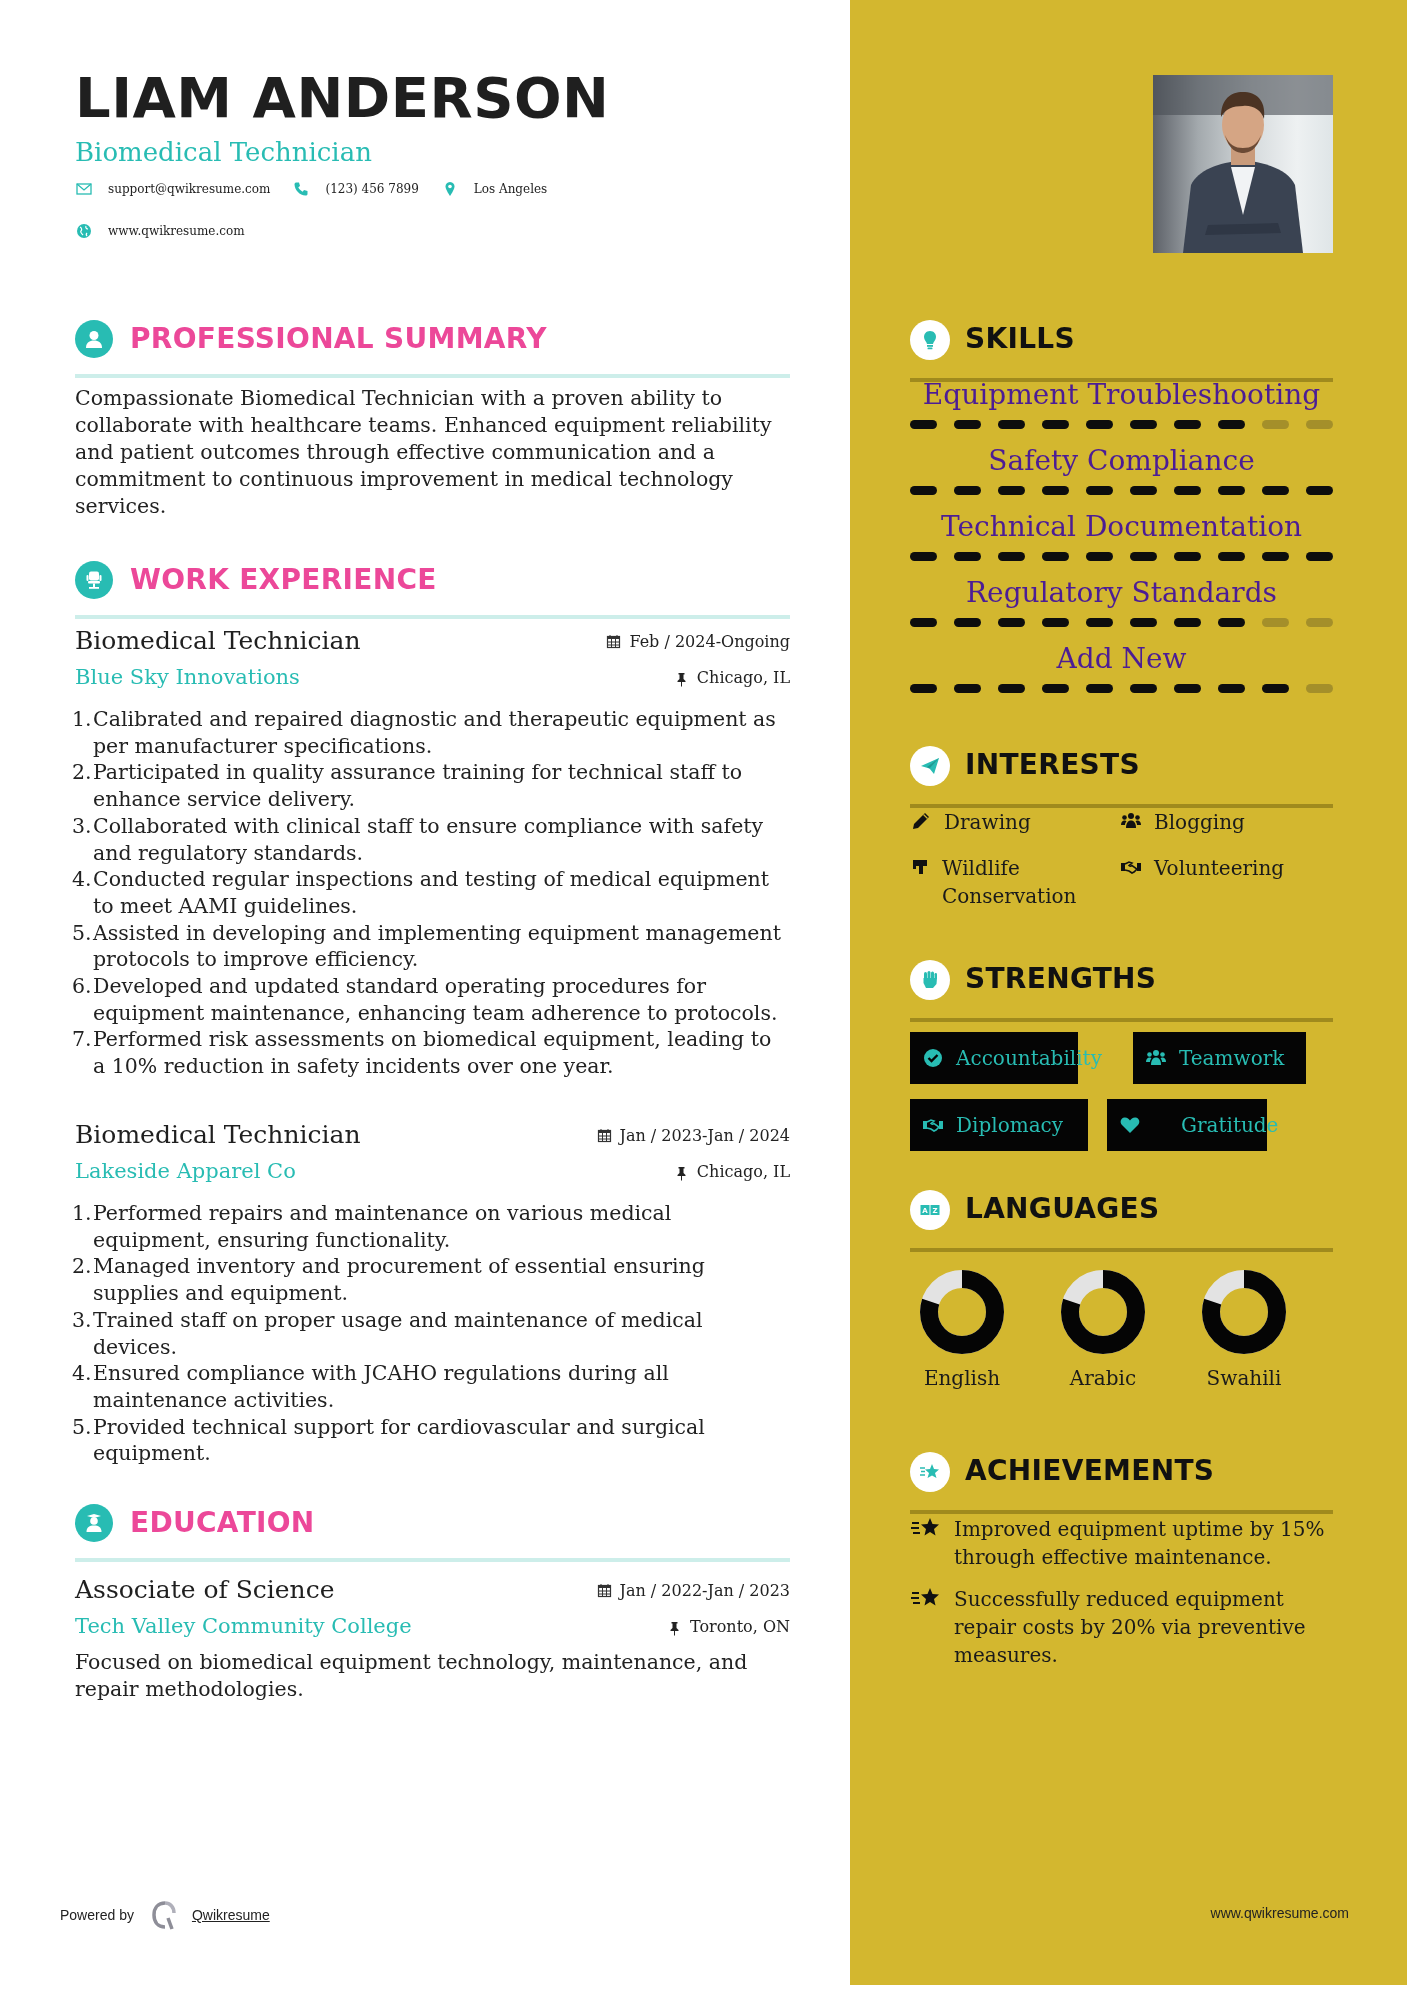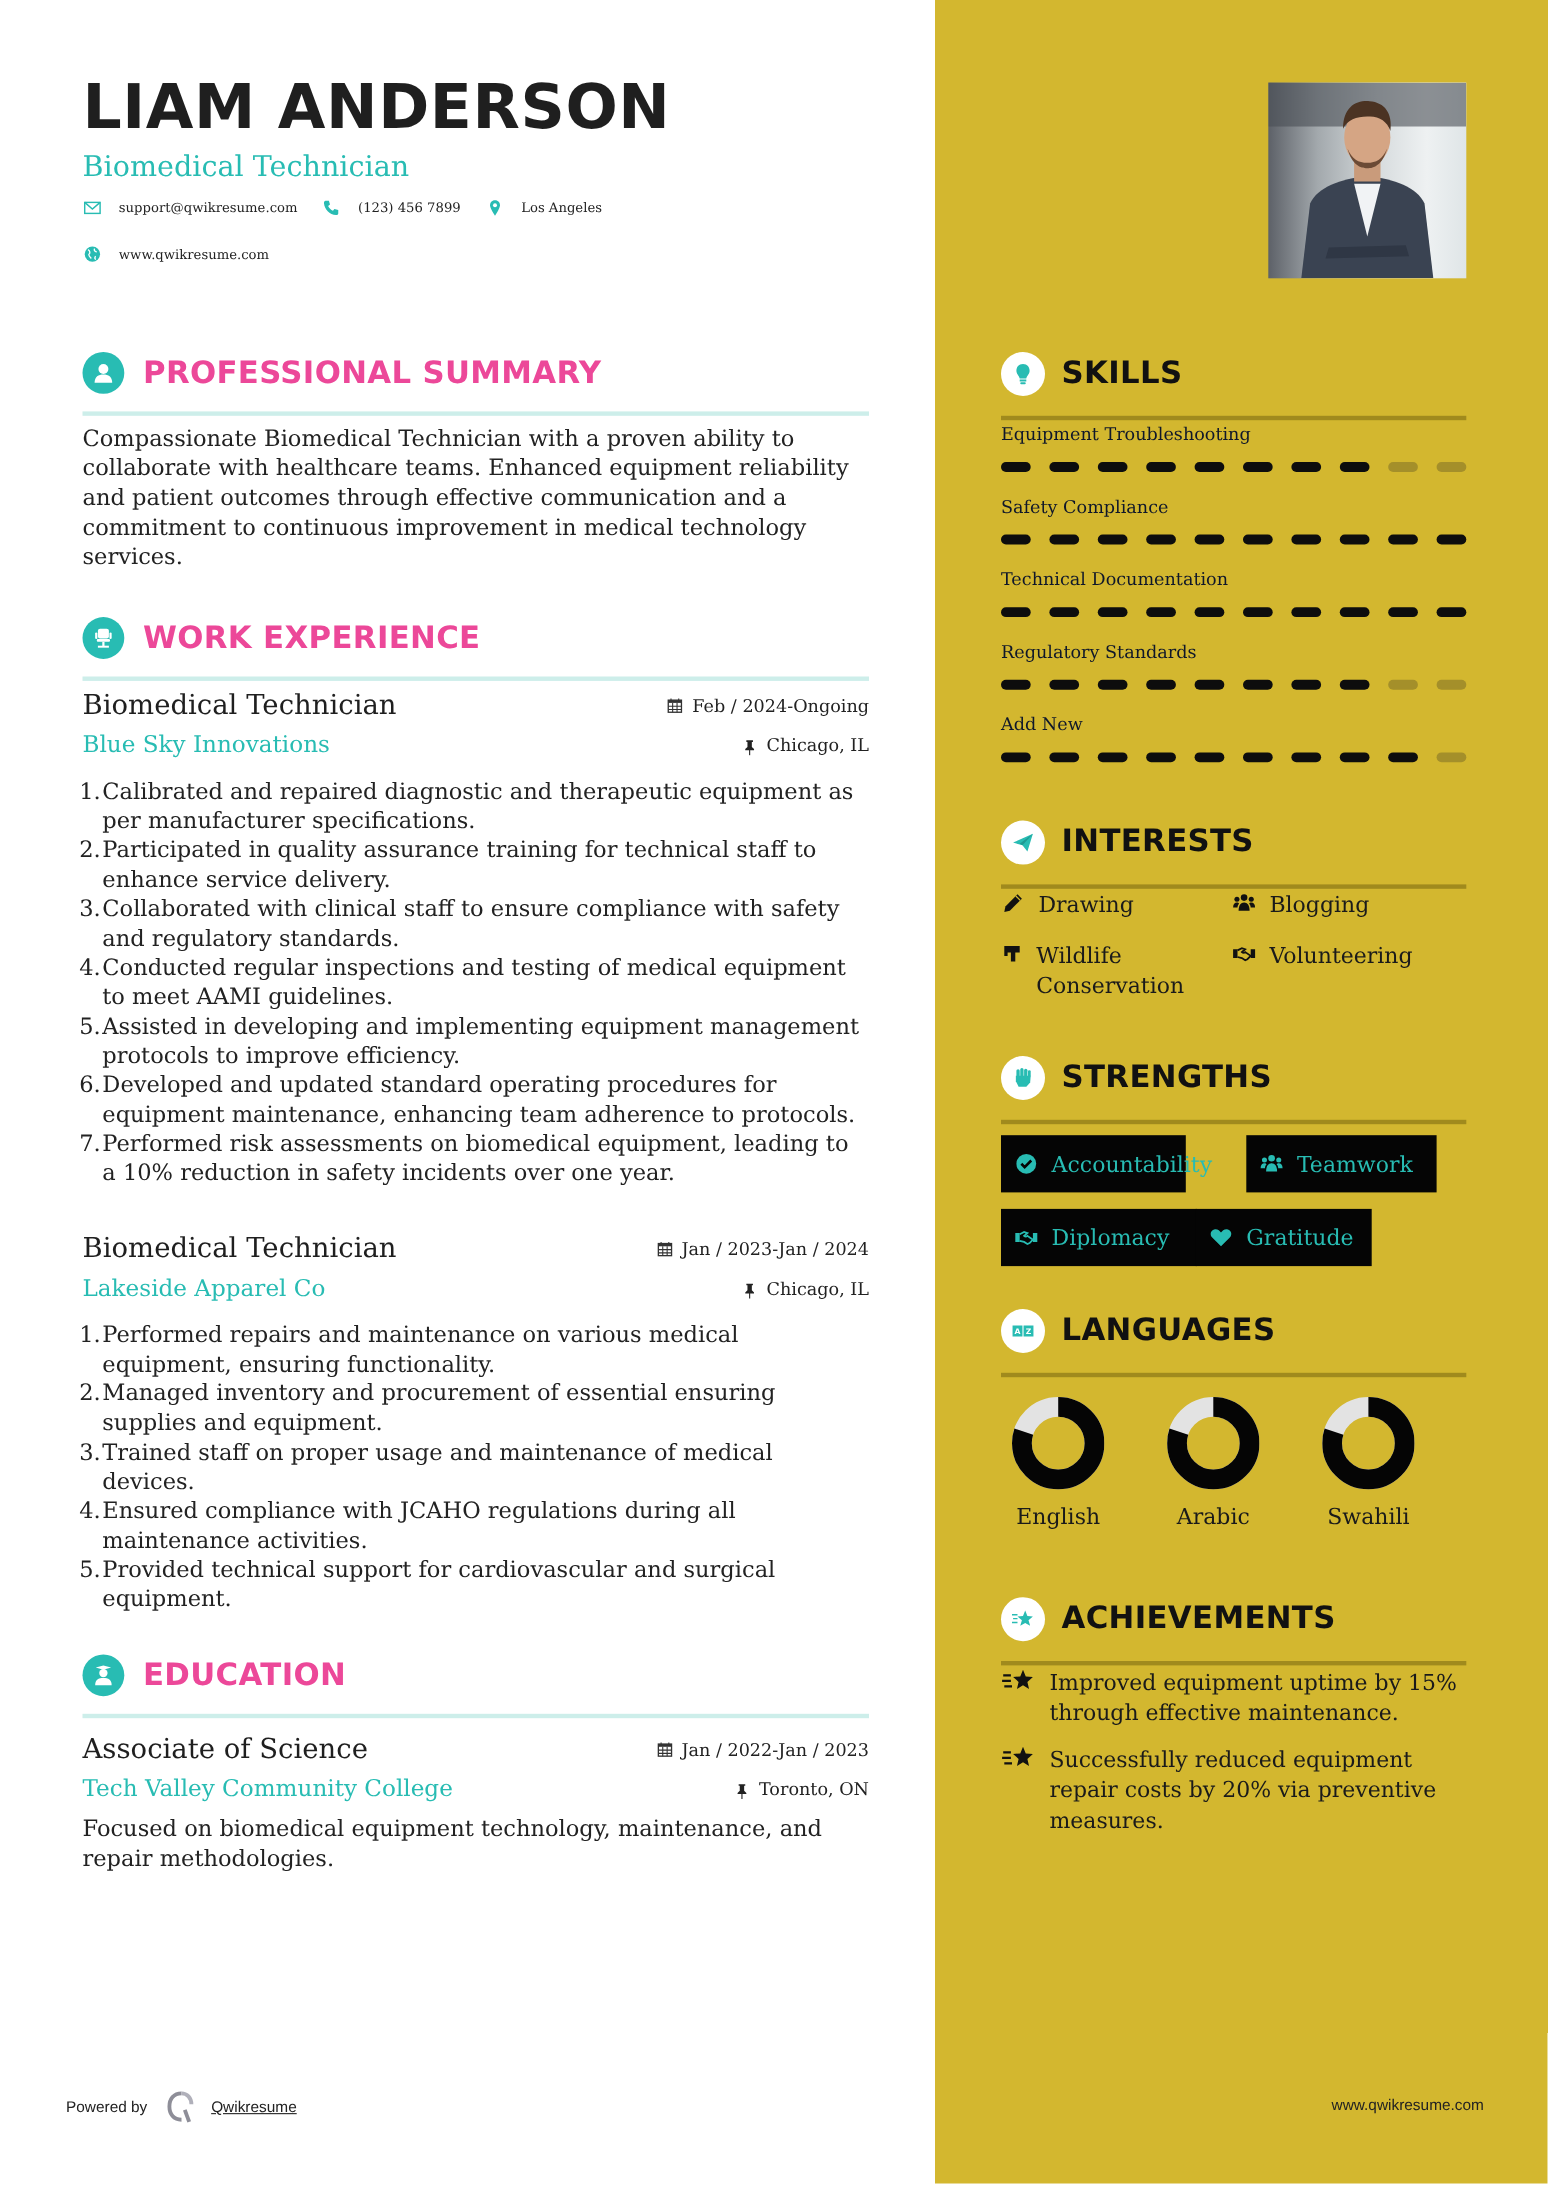--- a/index.html
+++ b/index.html
@@ -50,21 +50,21 @@
   
   .photo { position: absolute; left: 1153px; top: 75px; width: 180px; height: 178px; overflow: hidden; background: linear-gradient(90deg, #5d6168 0%, #a3a9ad 25%, #d6dbdd 55%, #eef1f2 80%, #dfe5e7 100%); }
   .r-head { position: absolute; left: 910px; width: 423px; height: 50px; }
   .r-icon { position: absolute; left: 0; top: 4px; width: 40px; height: 40px; border-radius: 50%; background: #ffffff; display: flex; align-items: center; justify-content: center; }
   .r-icon svg { width: 22px; height: 22px; }
   .r-title { position: absolute; left: 55px; top: 6px; font-family: "DejaVu Sans", sans-serif; font-weight: bold; font-size: 28px; color: #111; letter-spacing: 0.3px; }
   .r-rule { position: absolute; left: 0; top: 62px; width: 423px; height: 4px; background: #a08a1d; }
 
   .skills { position: absolute; left: 910px; top: 380px; width: 423px; }
   .skill { height: 66px; }
-  .skill-name { font-size: 16px; color: #0f172a; line-height: 30px; }
+  .skill-name { font-size: 28px; color: #4c1d95; line-height: 30px; text-align: center; }
   .skill-bar { display: flex; justify-content: space-between; margin-top: 10px; }
   .dash { width: 27px; height: 9px; border-radius: 5px; background: #0d0d0d; }
   .dash.off { background: #a48f2a; }
 
   .interests { position: absolute; left: 910px; top: 808px; width: 423px; font-size: 20px; color: #1a1a1a; }
   .interest { position: absolute; display: flex; align-items: flex-start; line-height: 28px; }
   .i-icon { width: 24px; height: 24px; margin-right: 10px; margin-top: 2px; display: inline-flex; }
   .i-icon svg { width: 22px; height: 22px; }
 
   .strengths { position: absolute; left: 910px; top: 1032px; width: 423px; }
@@ -464,21 +464,21 @@
     </div>
     <div class="badge" style="left:0; top:67px; width:178px;">
       <span class="b-icon">
         <svg viewBox="0 0 22 22">
             <path d="M1 7 L5 7 L5 15 L1 15 Z M17 7 L21 7 L21 15 L17 15 Z" fill="#28bcb3"></path>
             <path d="M5 8 L9 6 L12 7 L9 9.5 C10 10.5 11 10.5 12 9.5 L17 13 L14 16 L12 17 L9 15 L5 14" fill="none" stroke="#28bcb3" stroke-width="1.6"></path>
           </svg>
       </span>
       <span>Diplomacy</span>
     </div>
-    <div class="badge" style="left:177px; top:67px; width:160px;">
+    <div class="badge" style="left:197px; top:67px; width:160px;gap:28px;">
       <span class="b-icon">
         <svg viewBox="0 0 22 22">
             <path d="M11 19 L3 11 C0.5 8.5 1.5 4 5.5 3.5 C8 3.2 10 5 11 6.5 C12 5 14 3.2 16.5 3.5 C20.5 4 21.5 8.5 19 11 Z" fill="#28bcb3"></path>
           </svg>
       </span>
       <span>Gratitude</span>
     </div>
   </div>
 
   <div class="r-head" style="top:1186px;">

